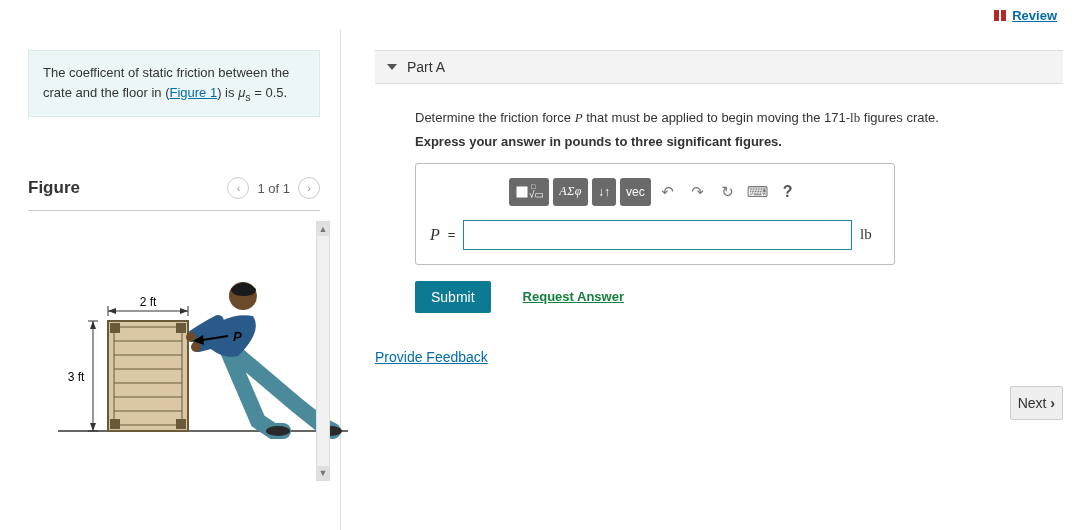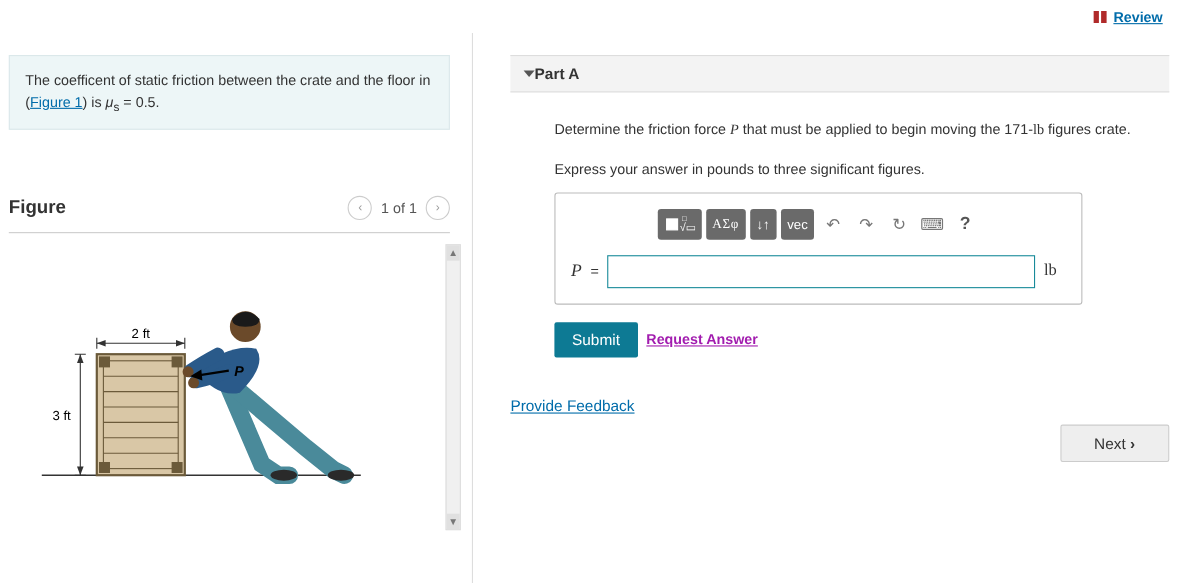--- a/index.html
+++ b/index.html
@@ -30,22 +30,22 @@
   .review-link .icon {
     display: inline-block;
     vertical-align: middle;
     margin-right: 4px;
   }
   .main {
     display: flex;
     height: 500px;
   }
   .left-pane {
-    width: 430px;
-    padding: 20px 20px 0 8px;
+    width: 341px;
+    padding: 20px 20px 0 28px;
     border-right: 1px solid #ddd;
   }
   .problem-statement {
     background: #edf6f7;
     border: 1px solid #dbe8ea;
     padding: 12px 14px;
     font-size: 13px;
     line-height: 1.5;
     color: #333;
   }
@@ -113,38 +113,39 @@
   .right-pane {
     flex: 1;
     padding: 20px 12px 0 34px;
     position: relative;
   }
   .part-header {
     background: #f3f3f3;
     border-top: 1px solid #ddd;
     border-bottom: 1px solid #ddd;
     padding: 8px 12px;
-    font-weight: bold;
-    font-size: 14px;
-    color: #333;
-    display: flex;
-    align-items: center;
+    font-weight: normal;
+    font-size: 14px;
+    color: #333;
+    display: flex;
+    align-items: center;
+    gap: 10px;
     cursor: pointer;
   }
   .caret-down {
     display: inline-block;
     width: 0; height: 0;
     border-left: 5px solid transparent;
     border-right: 5px solid transparent;
     border-top: 6px solid #555;
   }
   .part-body { padding: 24px 28px 0 40px; }
   .question { font-size: 13px; line-height: 1.5; }
   .question .ital { font-style: italic; font-family: 'Times New Roman', serif; }
-  .instr { font-weight: normal; margin-top: 18px; font-size: 13px; }
+  .instr { font-weight: bold; margin-top: 6px; font-size: 13px; }
   .answer-box {
     border: 1px solid #bcbcbc;
     border-radius: 3px;
     margin-top: 14px;
     padding: 14px;
     width: 480px;
   }
   .toolbar {
     display: flex;
     align-items: center;
@@ -158,21 +159,21 @@
     border-radius: 3px;
     height: 28px;
     display: inline-flex;
     align-items: center;
     justify-content: center;
     padding: 0 6px;
     font-size: 12px;
     cursor: pointer;
     border: none;
   }
-  .tool-btn.greek { font-family: 'Times New Roman', serif; letter-spacing: 0.5px; }
+  .tool-btn.greek { font-family: 'Times New Roman', serif; letter-spacing: 0.5px; font-style: italic; }
   .tool-plain {
     background: transparent;
     color: #777;
     height: 28px;
     width: 26px;
     display: inline-flex;
     align-items: center;
     justify-content: center;
     font-size: 15px;
     cursor: pointer;
@@ -185,46 +186,46 @@
   }
   .var-label { font-style: italic; font-family: 'Times New Roman', serif; font-size: 16px; }
   .answer-input {
     flex: 1;
     height: 30px;
     border: 1px solid #188a9a;
     padding: 4px 6px;
     font-size: 14px;
   }
   .unit-label { font-family: 'Times New Roman', serif; font-size: 15px; width: 20px;}
-  .action-row { margin-top: 16px; display: flex; align-items: center; gap: 8px; }
+  .action-row { margin-top: 16px; display: flex; align-items: center; gap: 32px; }
   .submit-btn {
     background: #0d7a94;
     color: #fff;
     border: none;
     padding: 8px 16px;
     font-size: 14px;
     border-radius: 2px;
     cursor: pointer;
   }
-  .link { color: #a21caf; text-decoration: underline; cursor: pointer; font-size: 13px; font-weight: bold;}
+  .link { color: #15803d; text-decoration: underline; cursor: pointer; font-size: 13px; font-weight: bold;}
   .feedback-link {
     color: #006caa;
     text-decoration: underline;
     cursor: pointer;
     font-size: 14px;
     margin-top: 36px;
     display: inline-block;
   }
   .next-btn {
     position: absolute;
     right: 12px;
     bottom: 110px;
     background: #eee;
     border: 1px solid #ccc;
-    padding: 8px 30px;
+    padding: 8px 7px;
     font-size: 14px;
     cursor: pointer;
     border-radius: 2px;
     color: #333;
   }
   .next-btn .chev { font-weight: bold; }
 </style>
 </head>
 <body>
 

